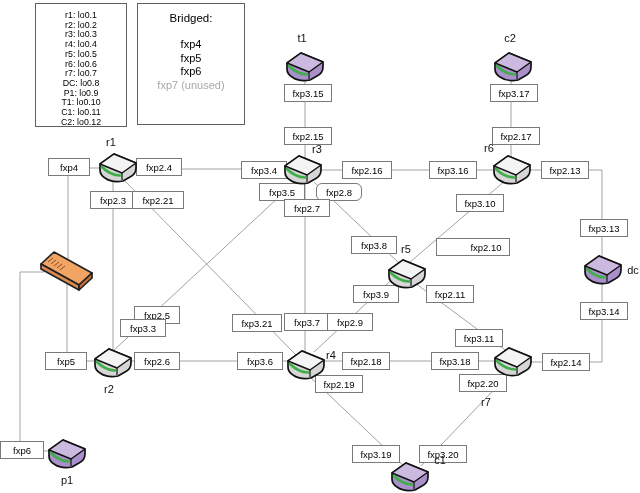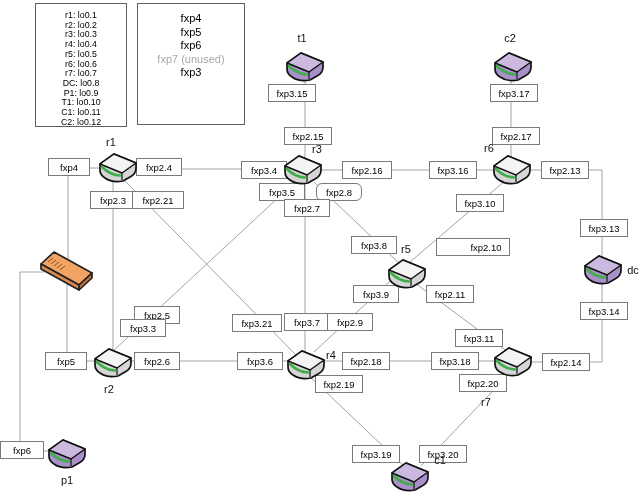--- a/index.html
+++ b/index.html
@@ -67,40 +67,40 @@
       <div class="entry">r6: lo0.6</div>
       <div class="entry">r7: lo0.7</div>
       <div class="entry">DC: lo0.8</div>
       <div class="entry">P1: lo0.9</div>
       <div class="entry">T1: lo0.10</div>
       <div class="entry">C1: lo0.11</div>
       <div class="entry">C2: lo0.12</div>
     </div>
 
   <div id="bridged-box" class="info-box">
+    <div class="title">Bridged:</div>
     <div id="bridged-items">
         <div class="item">fxp4</div>
         <div class="item">fxp5</div>
         <div class="item">fxp6</div>
         <div class="item muted">fxp7 (unused)</div>
-        <div class="item">fxp3</div>
       </div>
   </div>
 
   <div id="nodes">
       <div class="port" style="left: 48px; top: 158px; width: 40px;">fxp4</div>
       <div class="port" style="left: 136px; top: 158px; width: 44px;">fxp2.4</div>
       <div class="port" style="left: 90px; top: 191px; width: 44px;">fxp2.3</div>
       <div class="port" style="left: 132px; top: 191px; width: 50px;">fxp2.21</div>
       <div class="port" style="left: 241px; top: 161px; width: 44px;">fxp3.4</div>
       <div class="port" style="left: 342px; top: 161px; width: 48px;">fxp2.16</div>
       <div class="port" style="left: 259px; top: 183px; width: 44px;">fxp3.5</div>
       <div class="port" style="left: 316px; top: 183px; width: 44px; border-radius: 6px;">fxp2.8</div>
       <div class="port" style="left: 284px; top: 199px; width: 44px;">fxp2.7</div>
-      <div class="port" style="left: 268px; top: 84px; width: 46px;">fxp3.15</div>
+      <div class="port" style="left: 284px; top: 84px; width: 46px;">fxp3.15</div>
       <div class="port" style="left: 284px; top: 127px; width: 46px;">fxp2.15</div>
       <div class="port" style="left: 490px; top: 84px; width: 46px;">fxp3.17</div>
       <div class="port" style="left: 492px; top: 127px; width: 46px;">fxp2.17</div>
       <div class="port" style="left: 429px; top: 161px; width: 46px;">fxp3.16</div>
       <div class="port" style="left: 541px; top: 161px; width: 46px;">fxp2.13</div>
       <div class="port" style="left: 456px; top: 194px; width: 46px;">fxp3.10</div>
       <div class="port" style="left: 580px; top: 219px; width: 46px;">fxp3.13</div>
       <div class="port" style="left: 580px; top: 302px; width: 46px;">fxp3.14</div>
       <div class="port" style="left: 542px; top: 353px; width: 46px;">fxp2.14</div>
       <div class="port" style="left: 351px; top: 236px; width: 44px;">fxp3.8</div>

